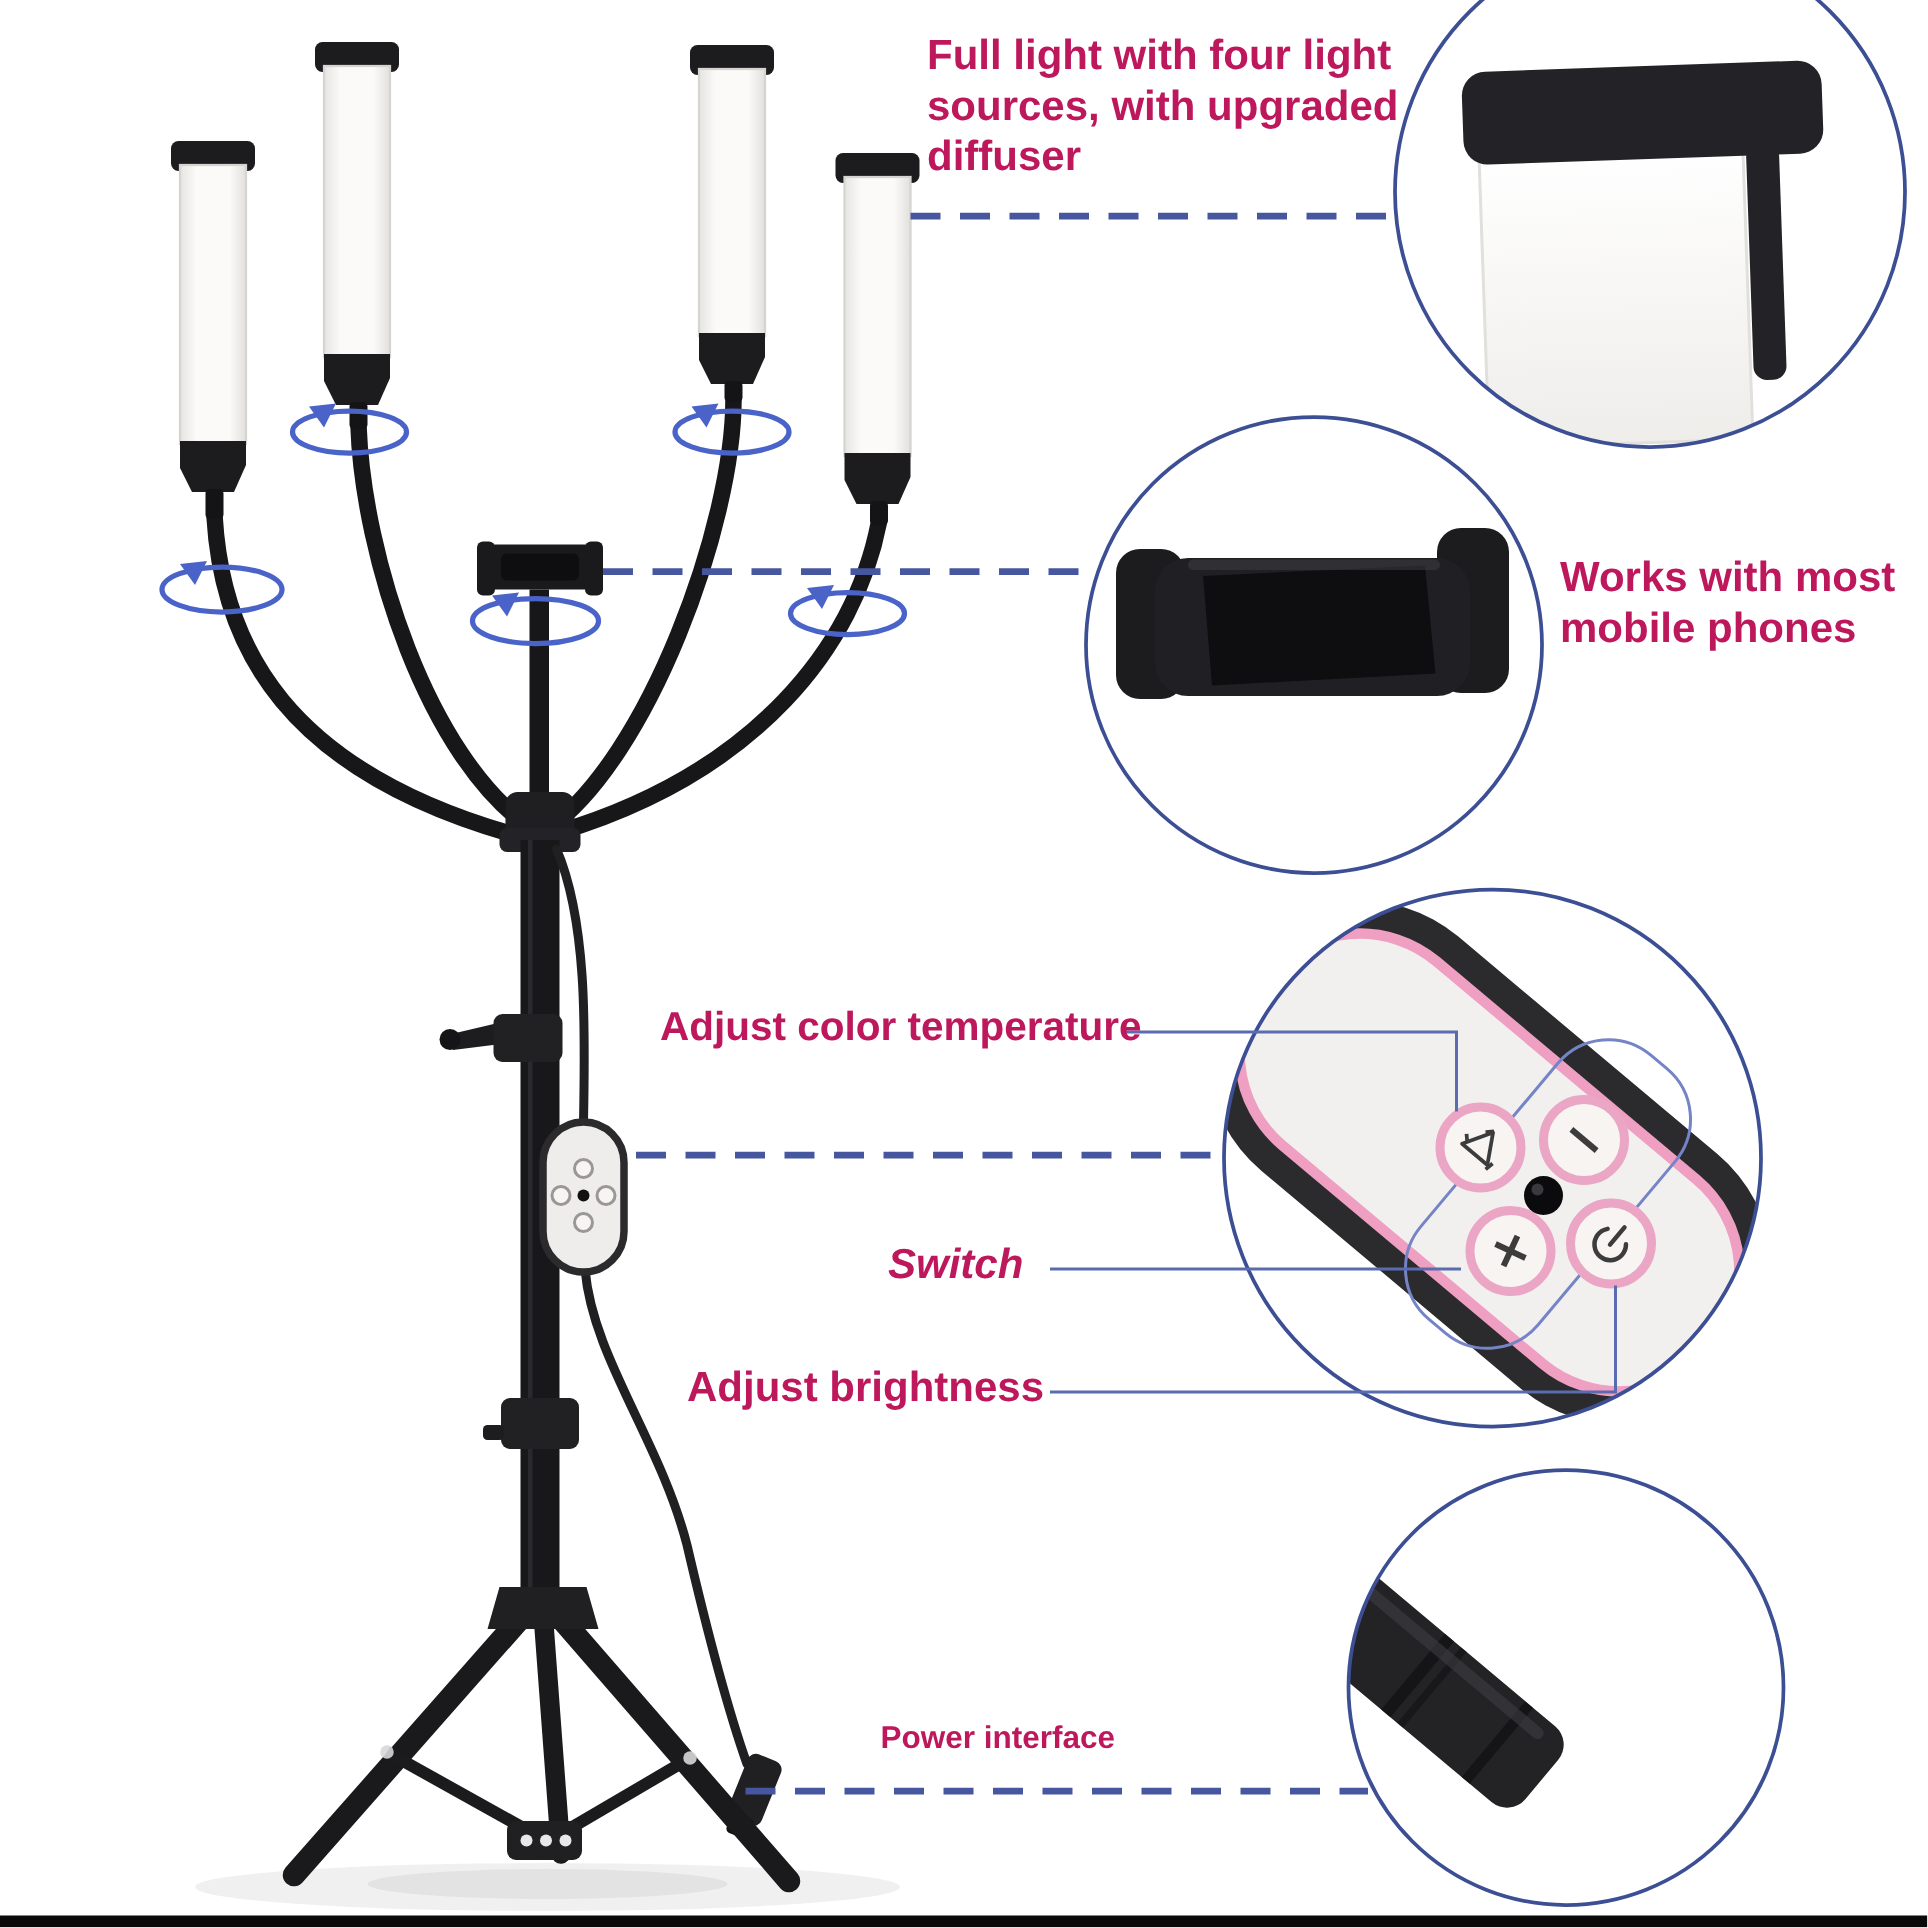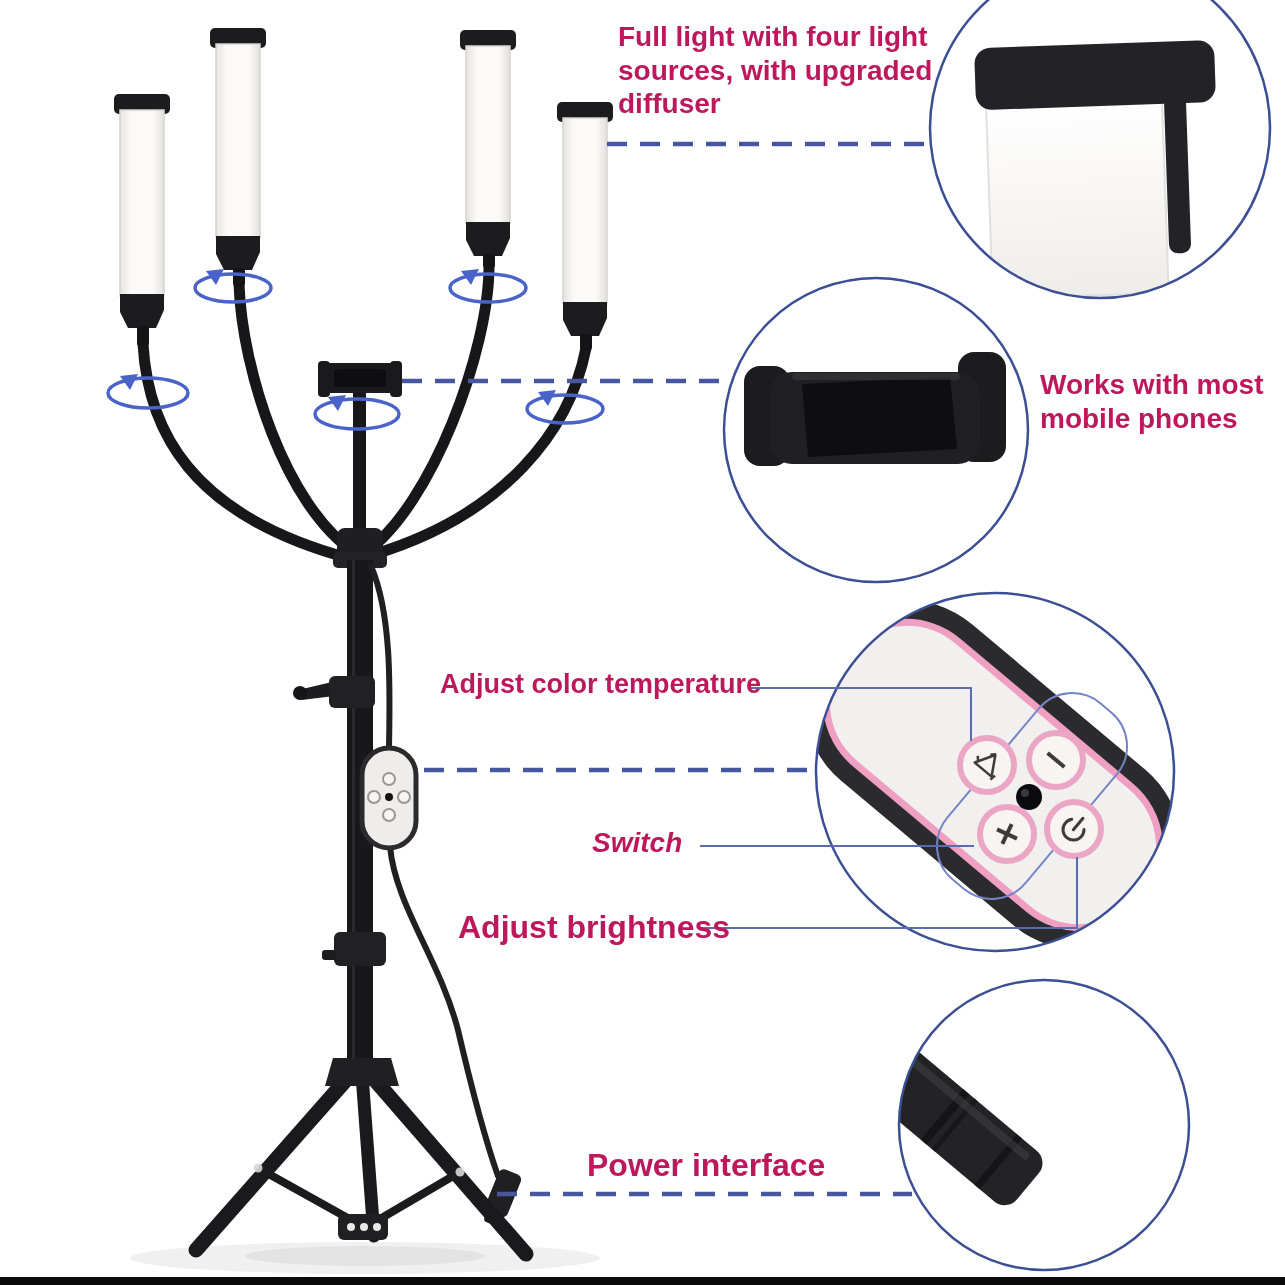--- a/index.html
+++ b/index.html
@@ -10,22 +10,22 @@
   .stage svg{position:absolute;left:0;top:0;}
   .label{
     position:absolute;font-weight:700;color:#be185d;line-height:1.2;
     font-family:"Liberation Sans",sans-serif;
   }
   .lbl-fulllight{left:618px;top:20px;width:345px;font-size:28px;}
   .lbl-rotation{left:40px;top:486px;font-size:41px;letter-spacing:-0.5px;}
   .lbl-works{left:1040px;top:368px;width:256px;font-size:28px;}
   .lbl-temp{left:415px;top:668px;font-size:27px;margin-left:25px;}
   .lbl-switch{left:592px;top:826px;font-size:28px;font-style:italic;}
-  .lbl-bright{left:458px;top:908px;font-size:32px;}
-  .lbl-power{left:587px;top:1146px;font-size:32px;}
+  .lbl-bright{left:458px;top:908px;font-size:28px;}
+  .lbl-power{left:587px;top:1146px;font-size:21px;}
 </style>
 </head>
 <body>
 
 <div class="stage">
 
 <svg width="1285" height="1285" viewBox="0 0 1285 1285">
   <defs>
     <linearGradient id="diffuserH" x1="0" y1="0" x2="1" y2="0">
       <stop offset="0" stop-color="#e6e4e1"></stop>

